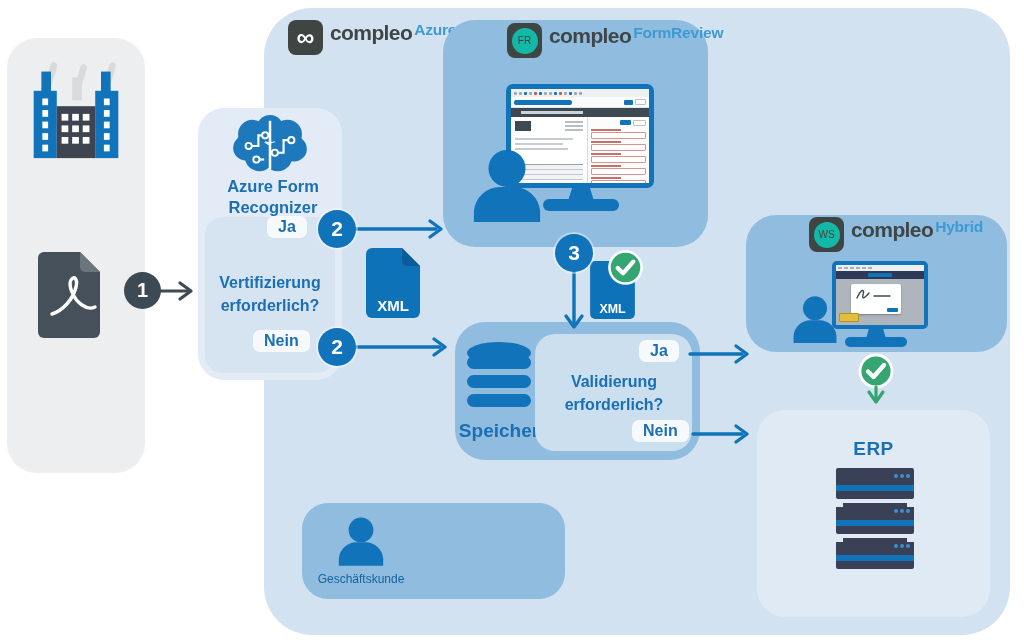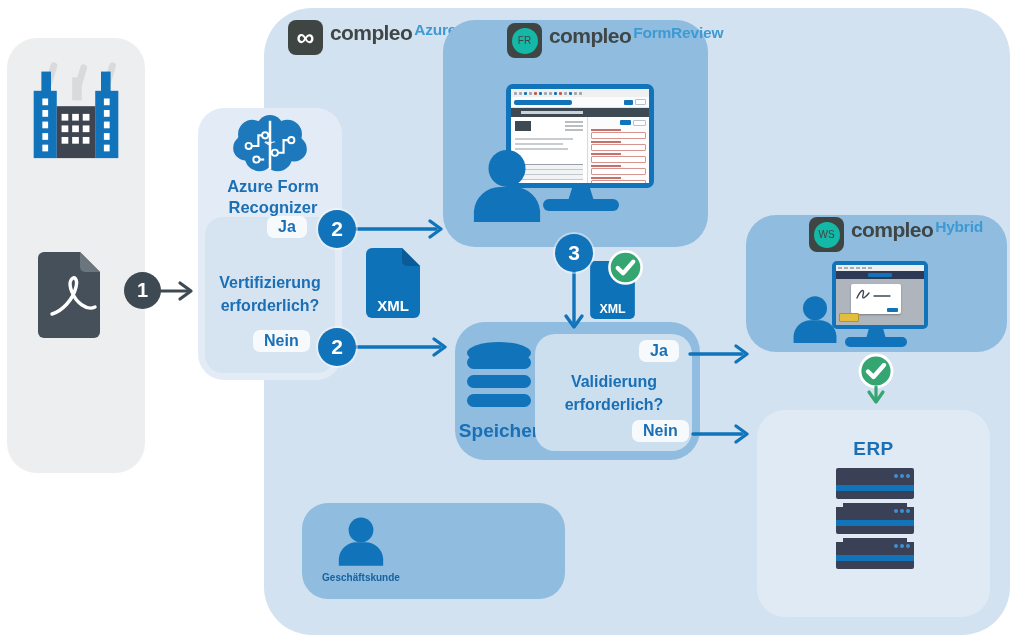--- a/index.html
+++ b/index.html
@@ -384,21 +384,21 @@
     </g>
   </svg>
 
   <div class="panel medium" style="left:302px;top:503px;width:263px;height:96px;border-radius:26px;"></div>
   <svg class="person" style="left:331px;top:511px;" width="60" height="60" viewBox="0 0 92 76">
     <g fill="#1173B9">
       <circle cx="46" cy="21" r="19"></circle>
       <path d="M12,76 v-11 a27,27 0 0 1 27,-25 h14 a27,27 0 0 1 27,25 v11 z"></path>
     </g>
   </svg>
-  <div class="abs center" style="left:296px;top:572px;width:130px;font-size:10px;font-weight:bold;color:#15639F;">Geschäftskunde</div>
+  <div class="abs center" style="left:296px;top:572px;width:130px;font-size:12px;font-weight:normal;color:#15639F;">Geschäftskunde</div>
   <div class="abs t-blue" style="left:408px;top:531px;font-size:18px;line-height:1.35;">
   </div>
 
   <svg class="arrow-layer" width="1024" height="640" viewBox="0 0 1024 640">
     <g fill="none" stroke-linecap="round" stroke-linejoin="round">
       <g stroke="#3E4A53" stroke-width="3.2">
         <path d="M160,291 H187"></path>
           <path d="M180,283 L191,291 L180,299"></path>
       </g>
       <g stroke="#1173B9" stroke-width="3.4">

